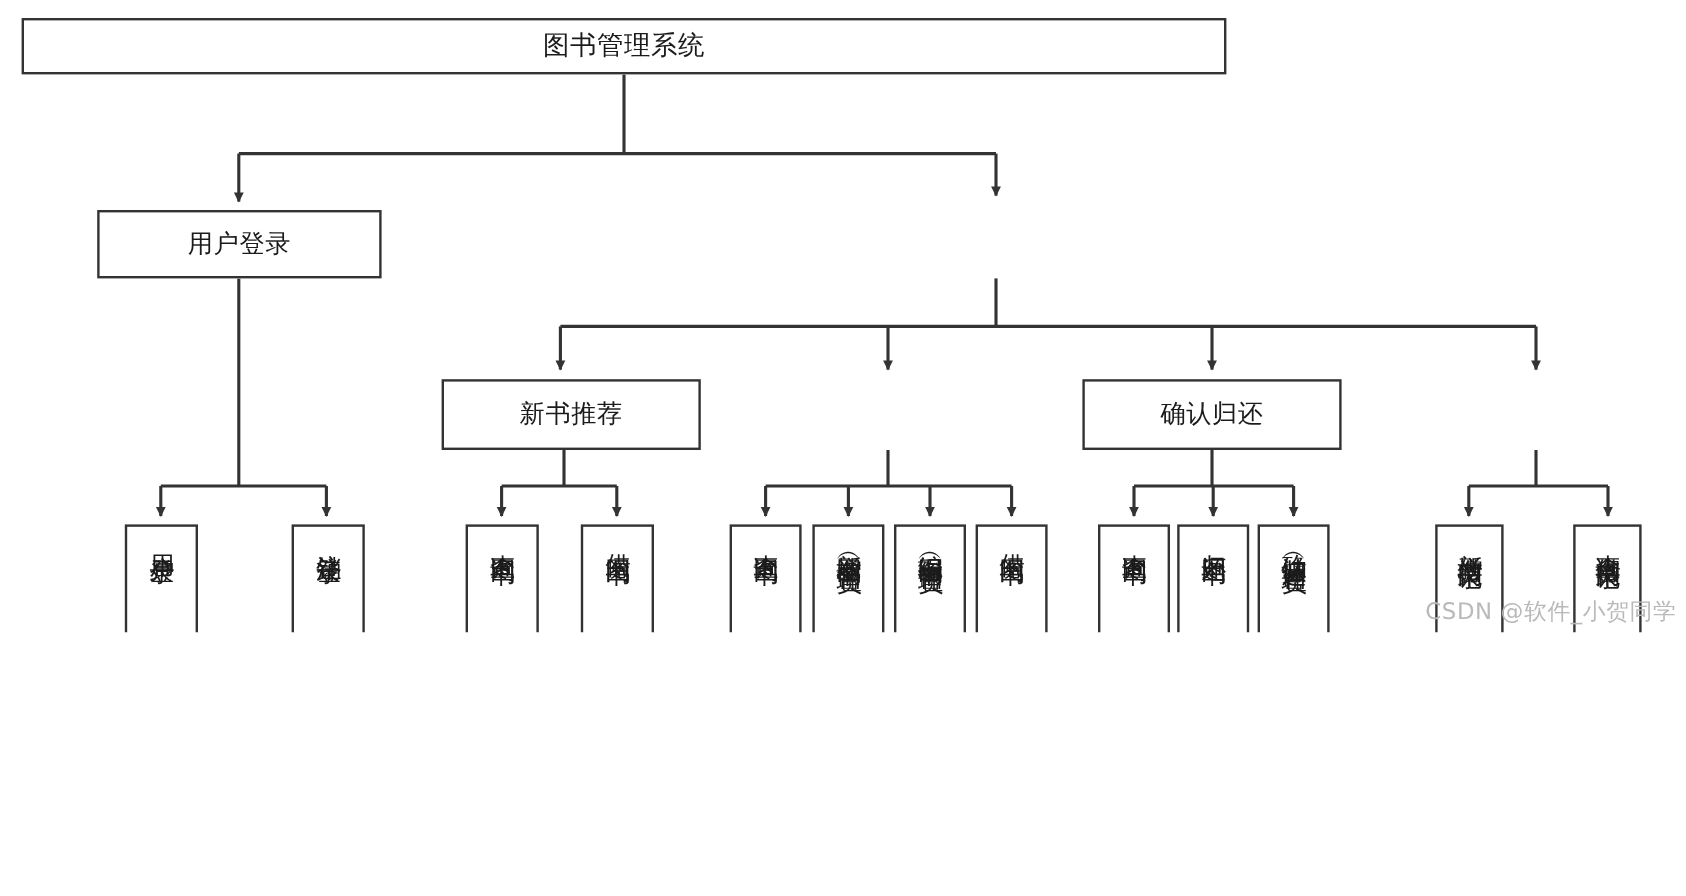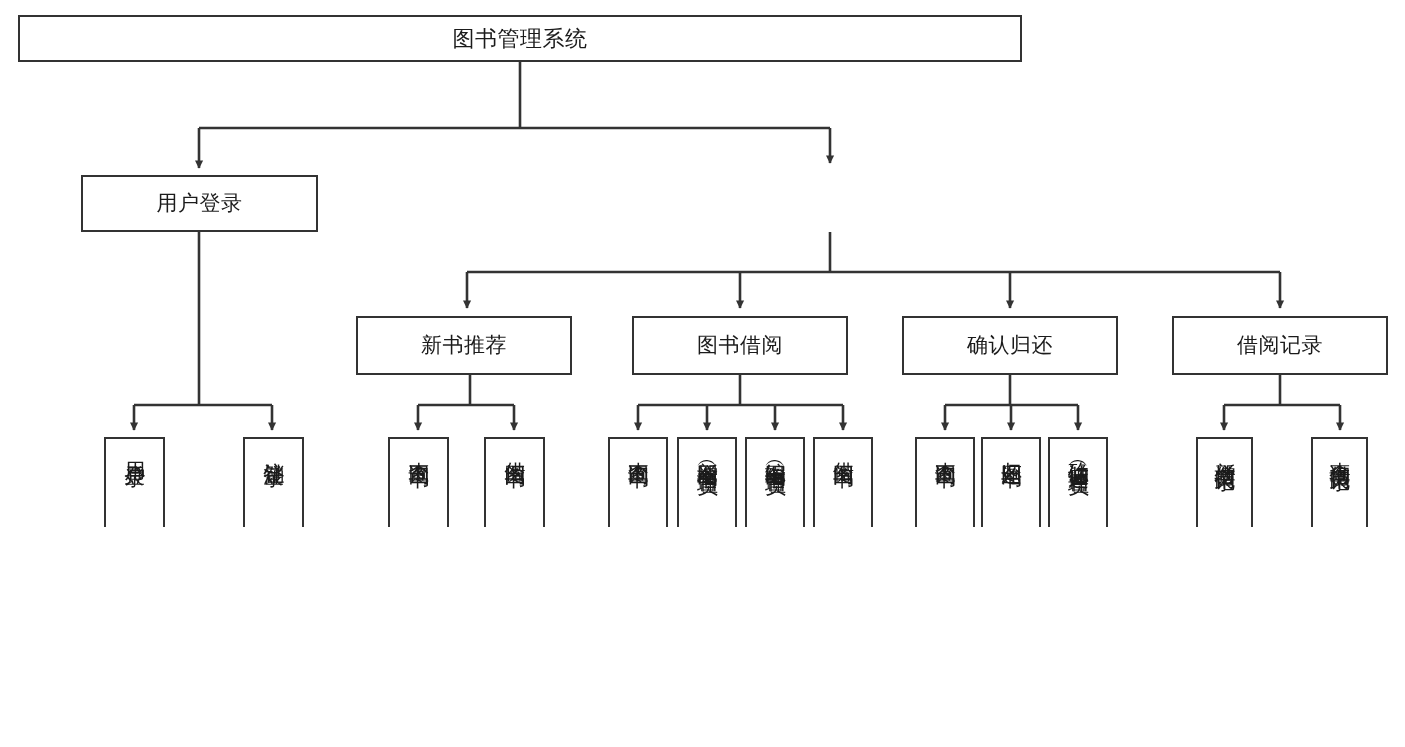--- a/index.html
+++ b/index.html
@@ -132,31 +132,25 @@
   </svg>
 
   <div class="node horiz root" style="left:18px; top:15px; width:1004px; height:47px;">
     <span class="node-label">图书管理系统</span>
   </div>
 
   <div class="node horiz" style="left:81px; top:175px; width:237px; height:57px;">
     <span class="node-label">用户登录</span>
   </div>
 
-  <div class="node horiz" style="left:356px; top:316px; width:216px; height:59px;">
+  <div class="node horiz" style="left:368px; top:316px; width:216px; height:59px;">
     <span class="node-label">新书推荐</span>
-  </div>
-  <div class="node horiz" style="left:632px; top:316px; width:216px; height:59px;">
-    <span class="node-label">图书借阅</span>
   </div>
   <div class="node horiz" style="left:902px; top:316px; width:216px; height:59px;">
     <span class="node-label">确认归还</span>
-  </div>
-  <div class="node horiz" style="left:1172px; top:316px; width:216px; height:59px;">
-    <span class="node-label">借阅记录</span>
   </div>
 
   <div class="node vert short" style="left:104px; top:437px; width:61px; height:297px;">
     <span class="node-label">用户登录</span>
   </div>
   <div class="node vert short" style="left:243px; top:437px; width:61px; height:297px;">
     <span class="node-label">注销登录</span>
   </div>
 
   <div class="node vert short" style="left:388px; top:437px; width:61px; height:297px;">
@@ -189,14 +183,15 @@
     <span class="node-label">确认归还（管理员）</span>
   </div>
 
   <div class="node vert" style="left:1196px; top:437px; width:57px; height:297px;">
     <span class="node-label">新增借阅记录</span>
   </div>
   <div class="node vert" style="left:1311px; top:437px; width:57px; height:297px;">
     <span class="node-label">查询借阅记录</span>
   </div>
 
+  <div class="watermark">CSDN @软件_小贺同学</div>
 
 </div>
 
 </body></html>

